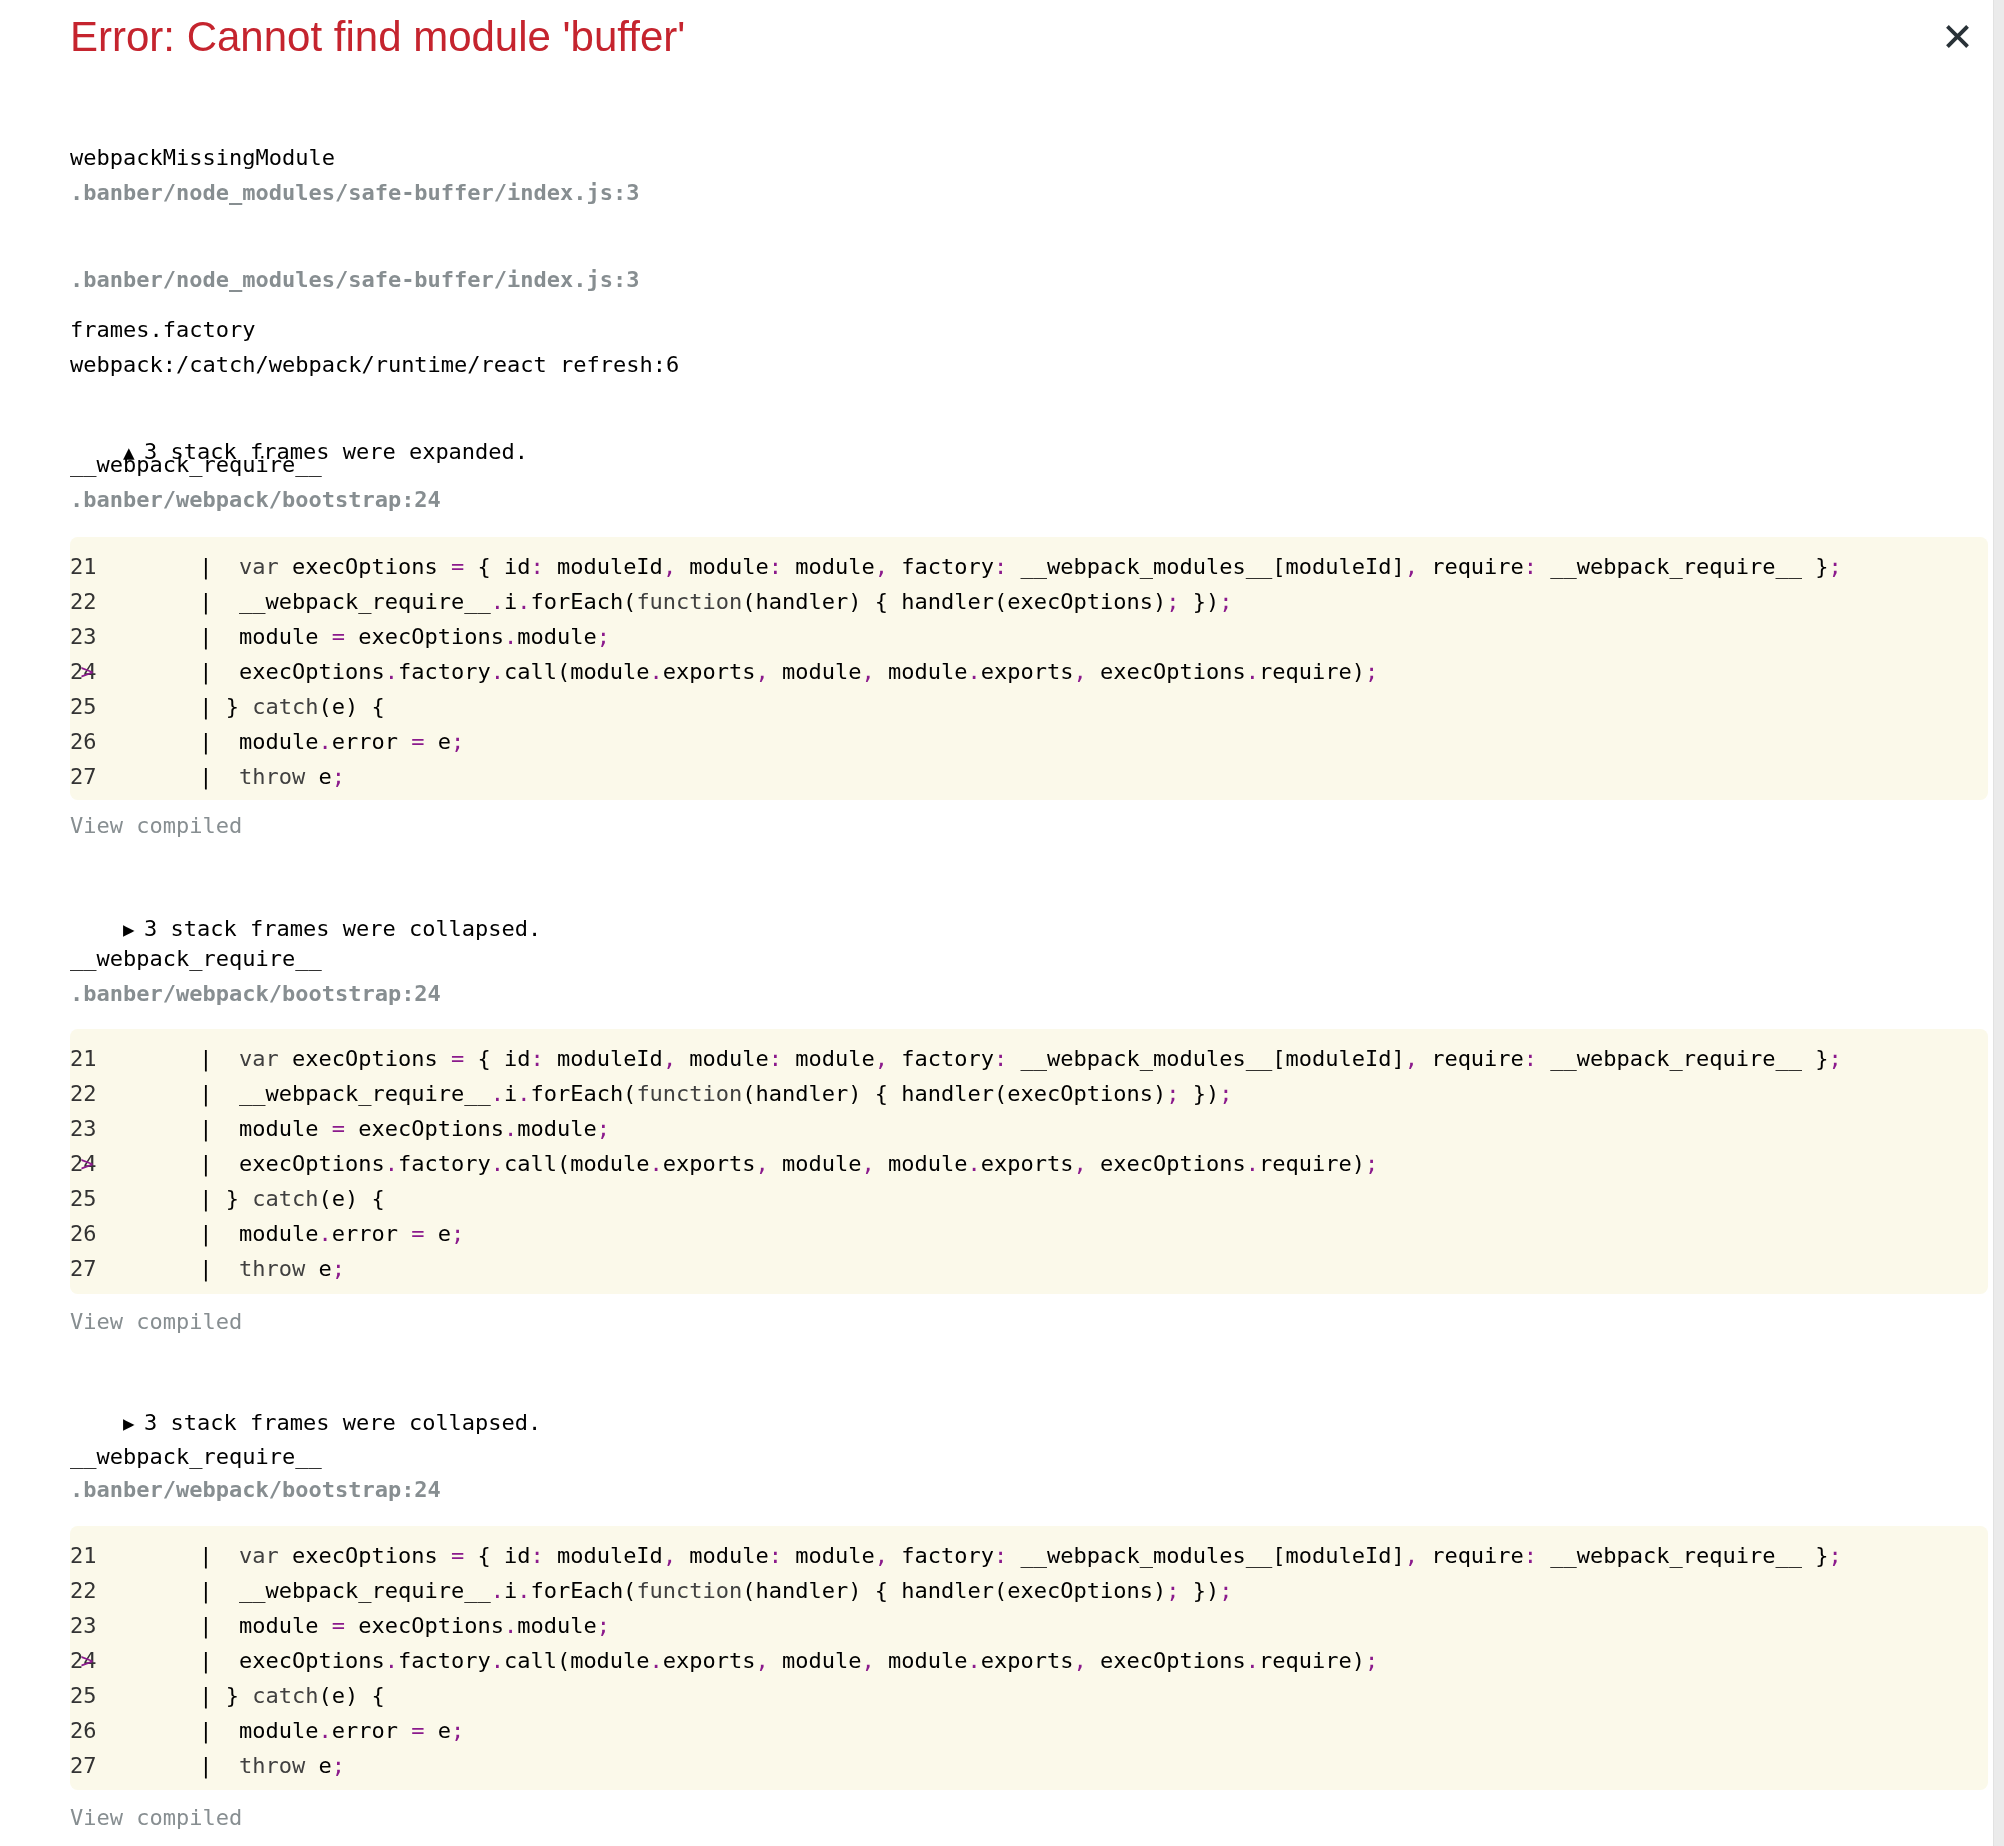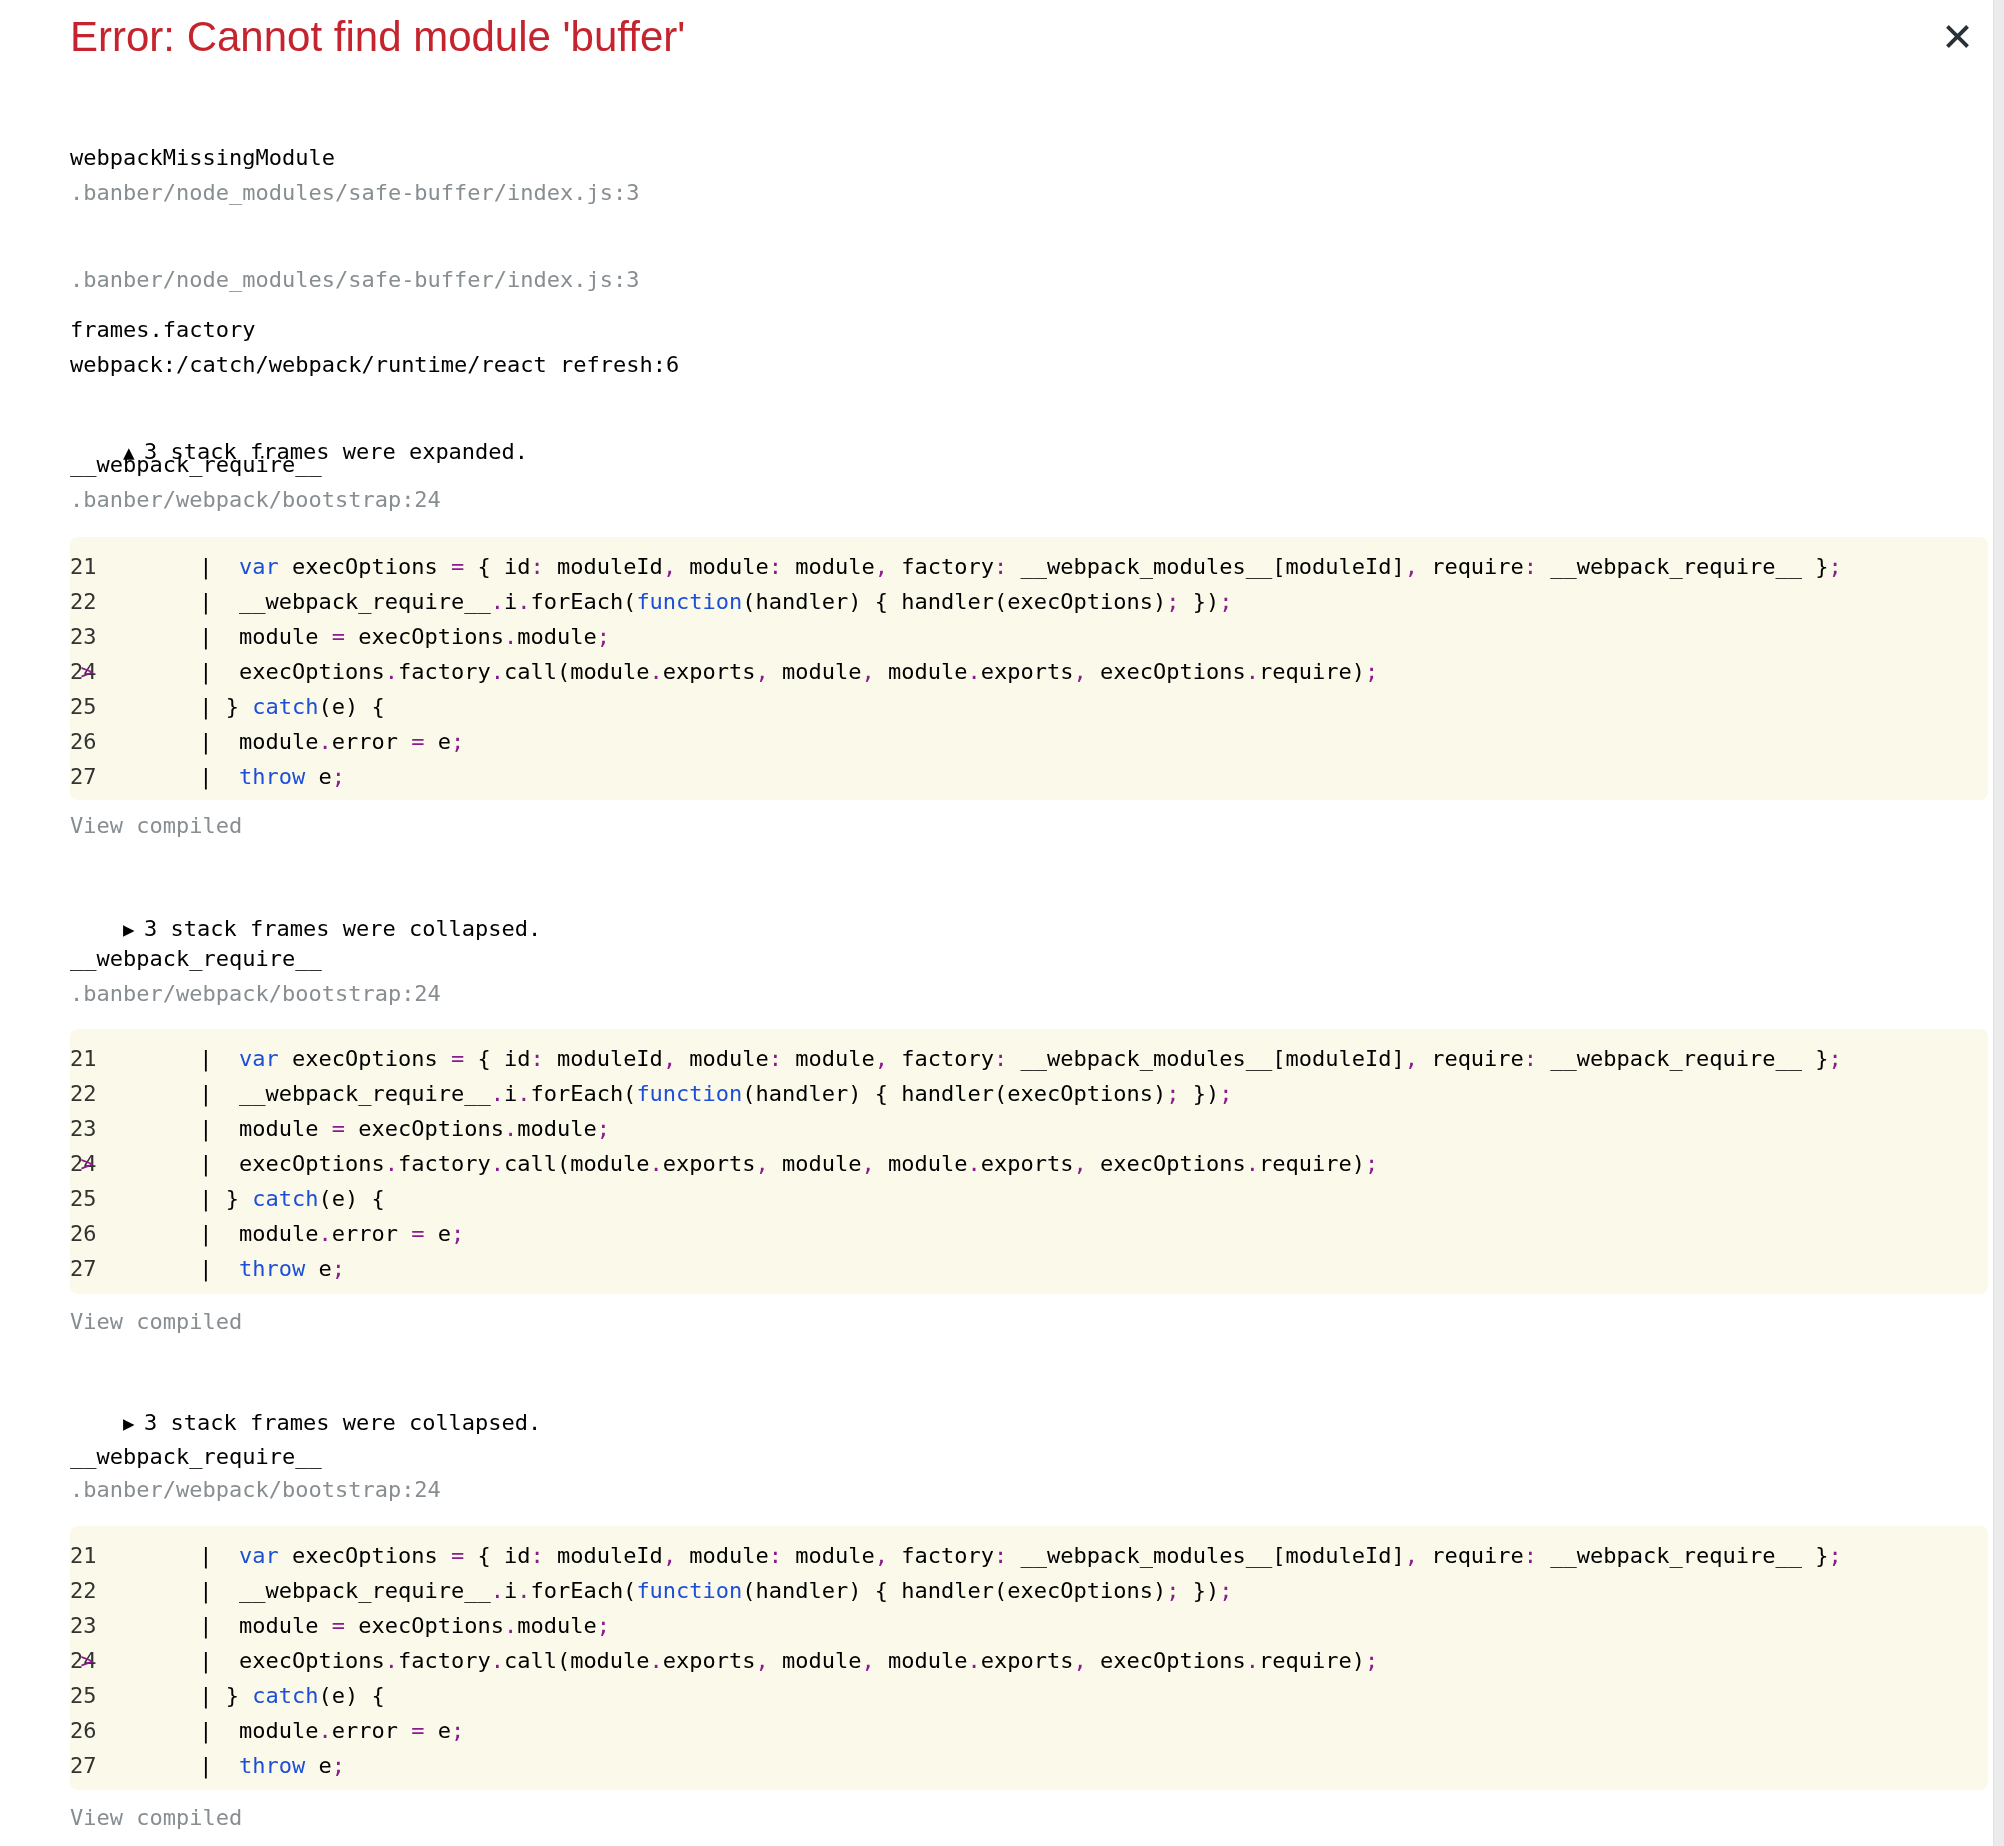--- a/index.html
+++ b/index.html
@@ -5,29 +5,29 @@
   html, body { margin: 0; padding: 0; background: #ffffff; }
   body { width: 2004px; height: 1846px; overflow: hidden; position: relative; }
   .overlay { position: absolute; left: 0; top: 0; width: 1995px; height: 1846px; background: #fff; box-sizing: border-box; padding: 0 0 0 50px; }
   .scrollbar { position: absolute; right: 0; top: 0; width: 9.7px; height: 1846px; background: #ebebeb; border-left: 1px solid #e2e2e2; }
   .title { position: absolute; left: 70px; top: 7.7px; margin: 0; font-family: "Liberation Sans", sans-serif; font-size: 42px; font-weight: normal; color: #c5242e; line-height: 58px; letter-spacing: 0; }
   .close { position: absolute; left: 1944px; top: 23px; width: 27px; height: 27px; cursor: pointer; }
   .close svg { display: block; }
   .mono { font-family: "DejaVu Sans Mono", monospace; font-size: 22px; line-height: 35px; white-space: pre; }
   .row { position: absolute; left: 70px; }
   .fn { color: #000; }
-  .path { color: #878e91; }
+  .path { color: #878e91; font-weight: bold; }
   .toggle { color: #000; cursor: pointer; }
   .toggle .arrow { display: inline-block; width: 21px; font-size: 19.3px; }
   .view-compiled { color: #878e91; cursor: pointer; text-align: center; }
   .code { position: absolute; left: 70px; width: 1918px; background: #fbf9ea; border-radius: 7.7px; box-sizing: border-box; padding: 11.6px 0 0 0; }
   .code-line { height: 35px; white-space: pre; font-family: "DejaVu Sans Mono", monospace; font-size: 22px; line-height: 35px; color: #000; position: relative; }
   .gutter { display: inline-block; width: 116px; text-align: left; color: #333; }
   .marker { position: absolute; left: 10.6px; top: 0; color: #8b1a8c; }
-  .kw { color: #1d4ed8; }
+  .kw { color: #404040; }
   .punc { color: #8b1a8c; }
 </style>
 </head>
 <body>
 
 <div class="overlay">
 
   <h1 class="title">Error: Cannot find module 'buffer'</h1>
 
   <div class="close">

